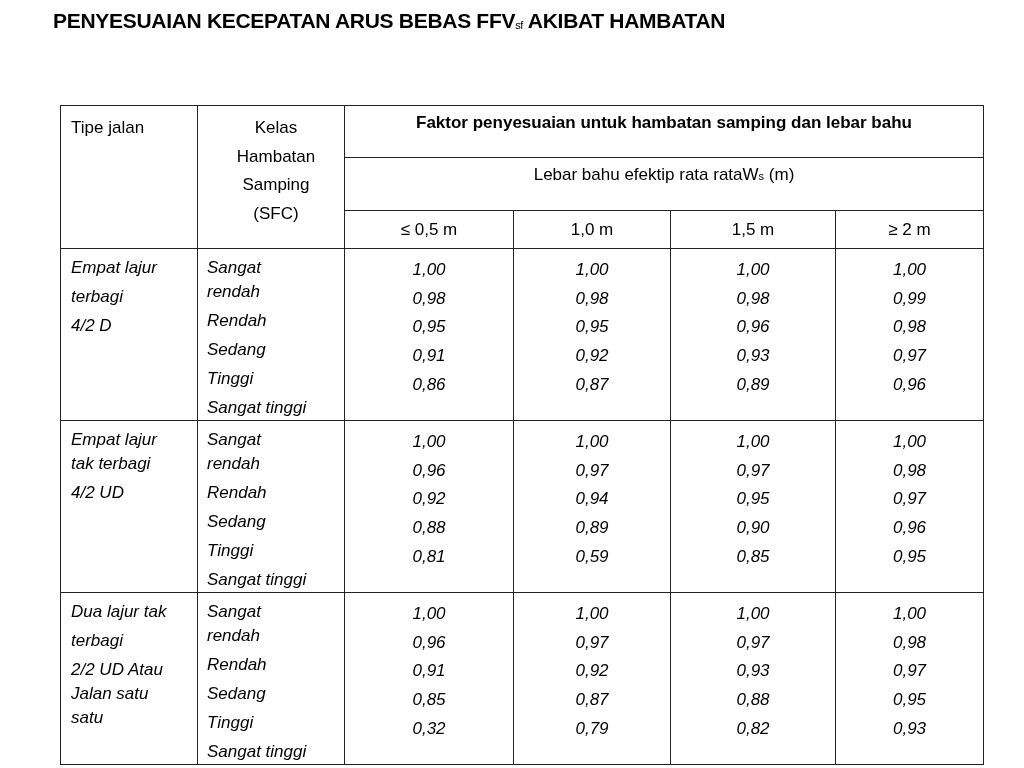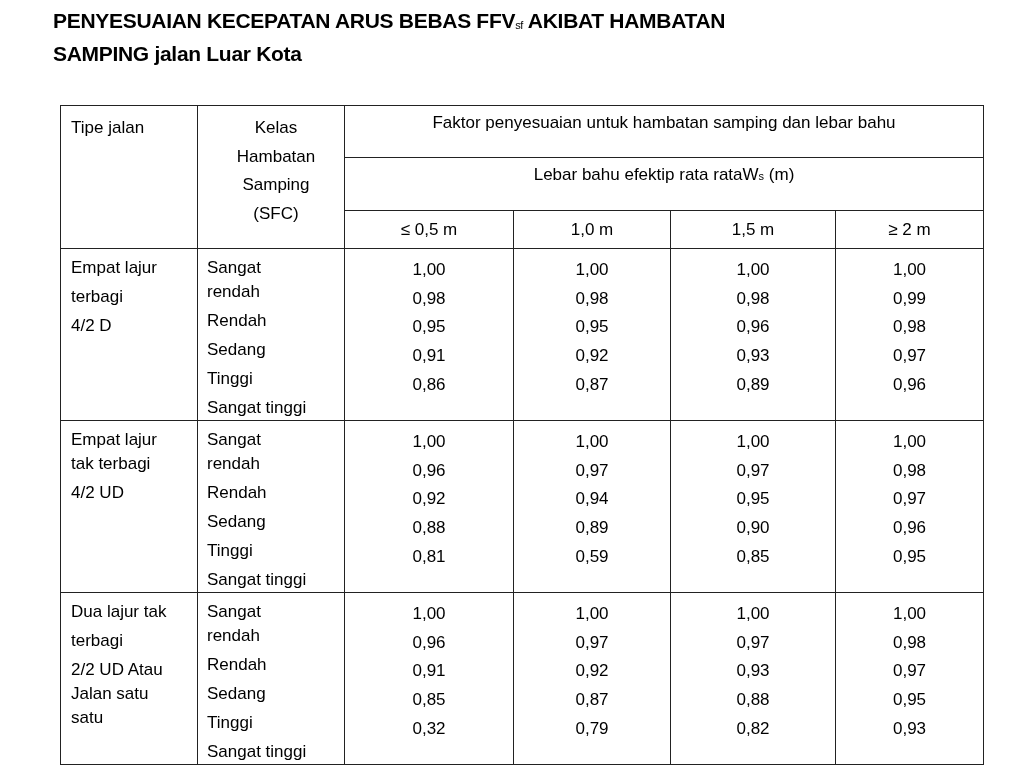--- a/index.html
+++ b/index.html
@@ -61,20 +61,21 @@
     .hdr-tipe, .hdr-kelas {
       padding: 8px 0 0 10px !important;
       line-height: 28.5px;
     }
     .hdr-kelas .line { display: block; text-align: center; }
     tr.h1 td.hdr-faktor {
       height: 52px;
       text-align: center;
       padding-top: 7px !important;
       box-sizing: border-box;
+      font-weight: bold;
     }
     tr.h2 td.hdr-lebar {
       height: 53px;
       text-align: center;
       padding-top: 7px !important;
       box-sizing: border-box;
     }
     .hdr-lebar sub {
       font-size: 11px;
       vertical-align: baseline;
@@ -83,20 +84,21 @@
     }
     tr.h3 td.hdr-width {
       height: 38px;
       text-align: center;
       vertical-align: middle;
       box-sizing: border-box;
     }
     tr.body-row td {
       height: 141px;
       box-sizing: border-box;
+      font-style: italic;
     }
     td.tipe-cell {
       padding: 7px 0 0 10px !important;
     }
     td.tipe-cell .line {
       display: block;
       line-height: 24px;
     }
     td.tipe-cell .line.gap { margin-bottom: 5px; }
     td.kelas-cell {
@@ -116,21 +118,21 @@
       line-height: 28.7px;
       text-align: center;
     }
     .last-row td { border-bottom: none; height: 180px; margin-top: 37px; }
   </style>
 </head>
 <body>
 
 <div class="slide">
 
-  <h1 class="title"><span>PENYESUAIAN KECEPATAN ARUS BEBAS FFV</span><sub>sf</sub><span> AKIBAT HAMBATAN</span><br><span>SAMPING jalan Luar Kota</span></h1>
+  <h1 class="title"><span>PENYESUAIAN KECEPATAN ARUS BEBAS FFV</span><sub>sf</sub><span> AKIBAT HAMBATAN</span><br></h1>
 
   <table class="factor-table">
     <colgroup>
       <col class="c-tipe">
         <col class="c-kelas">
         <col class="c-v1">
         <col class="c-v2">
         <col class="c-v3">
         <col class="c-v4">
     </colgroup>

